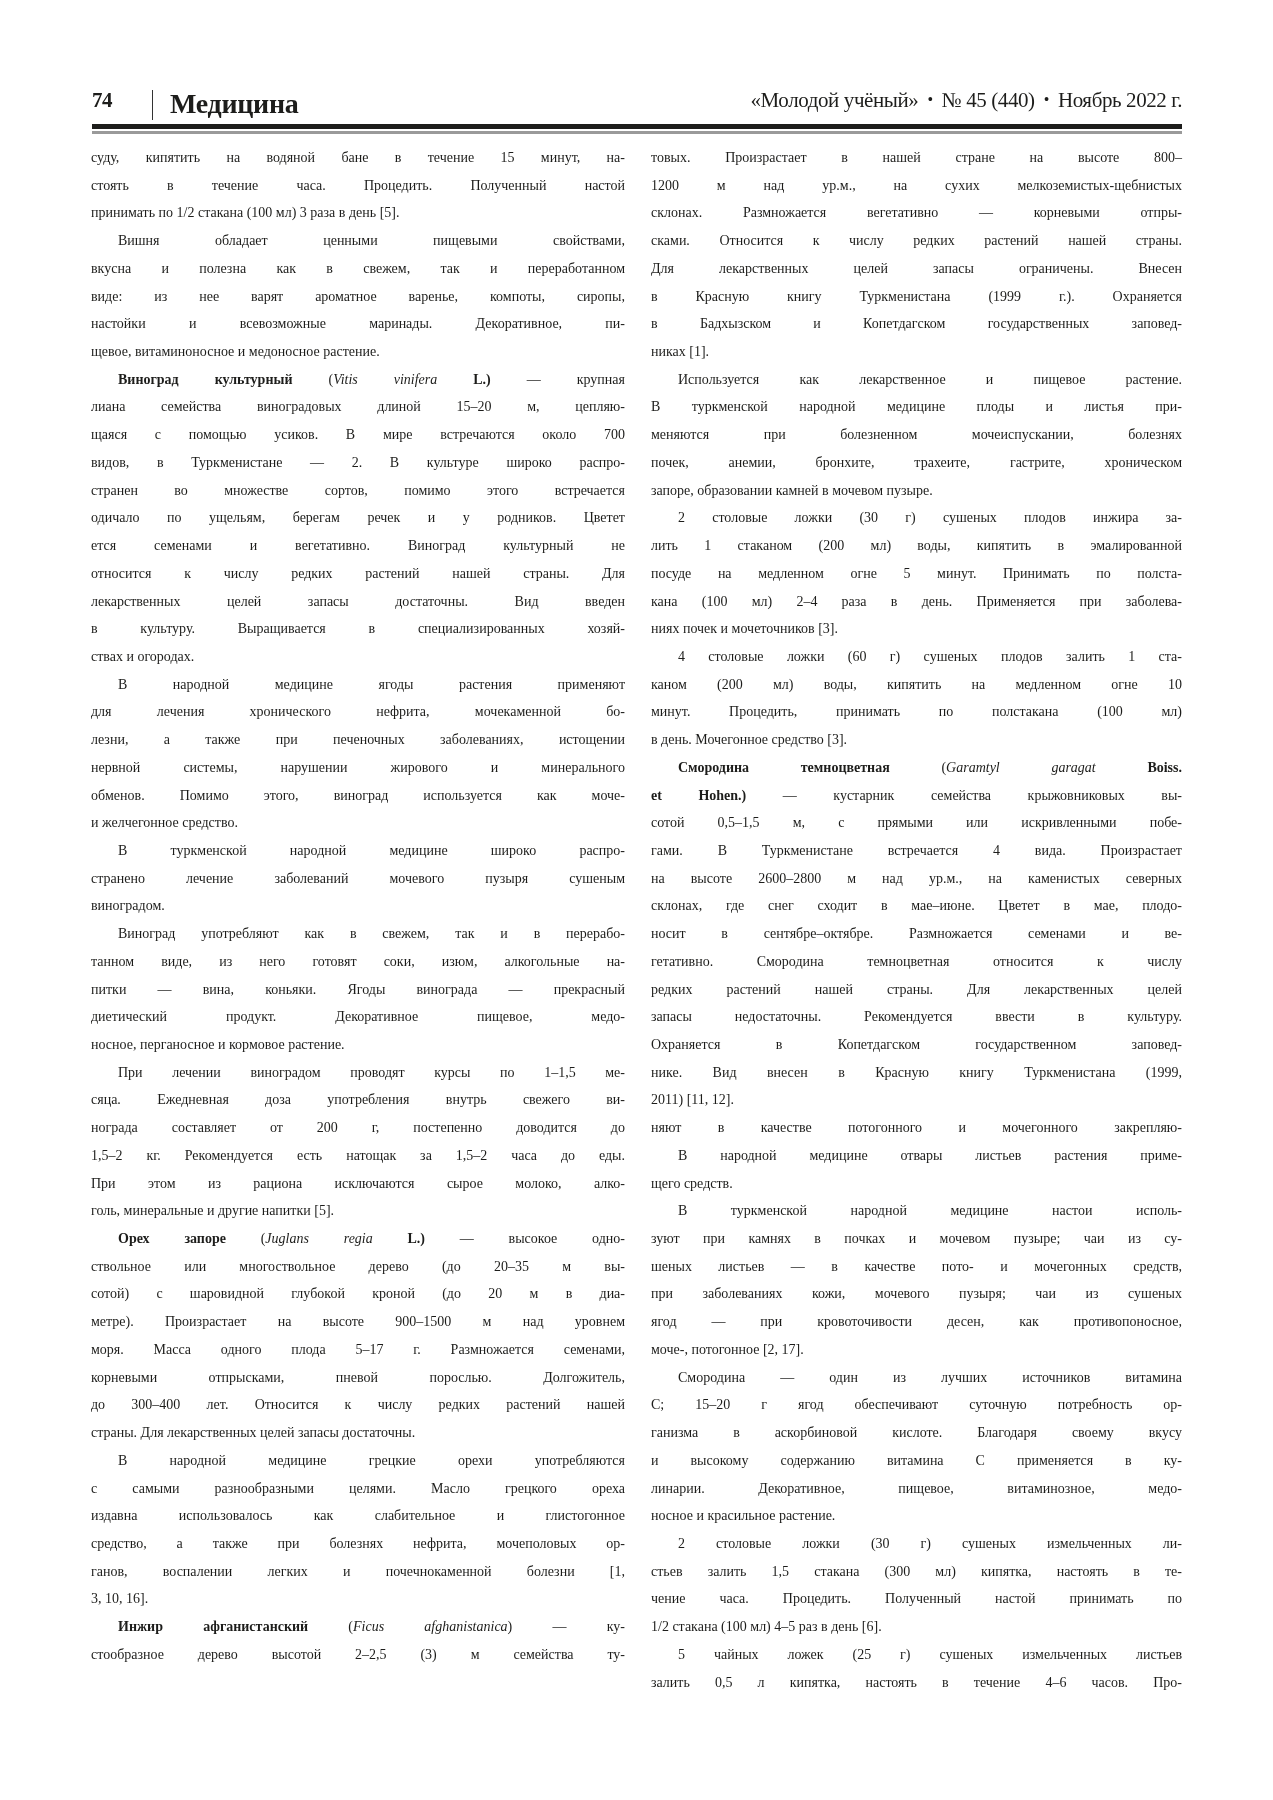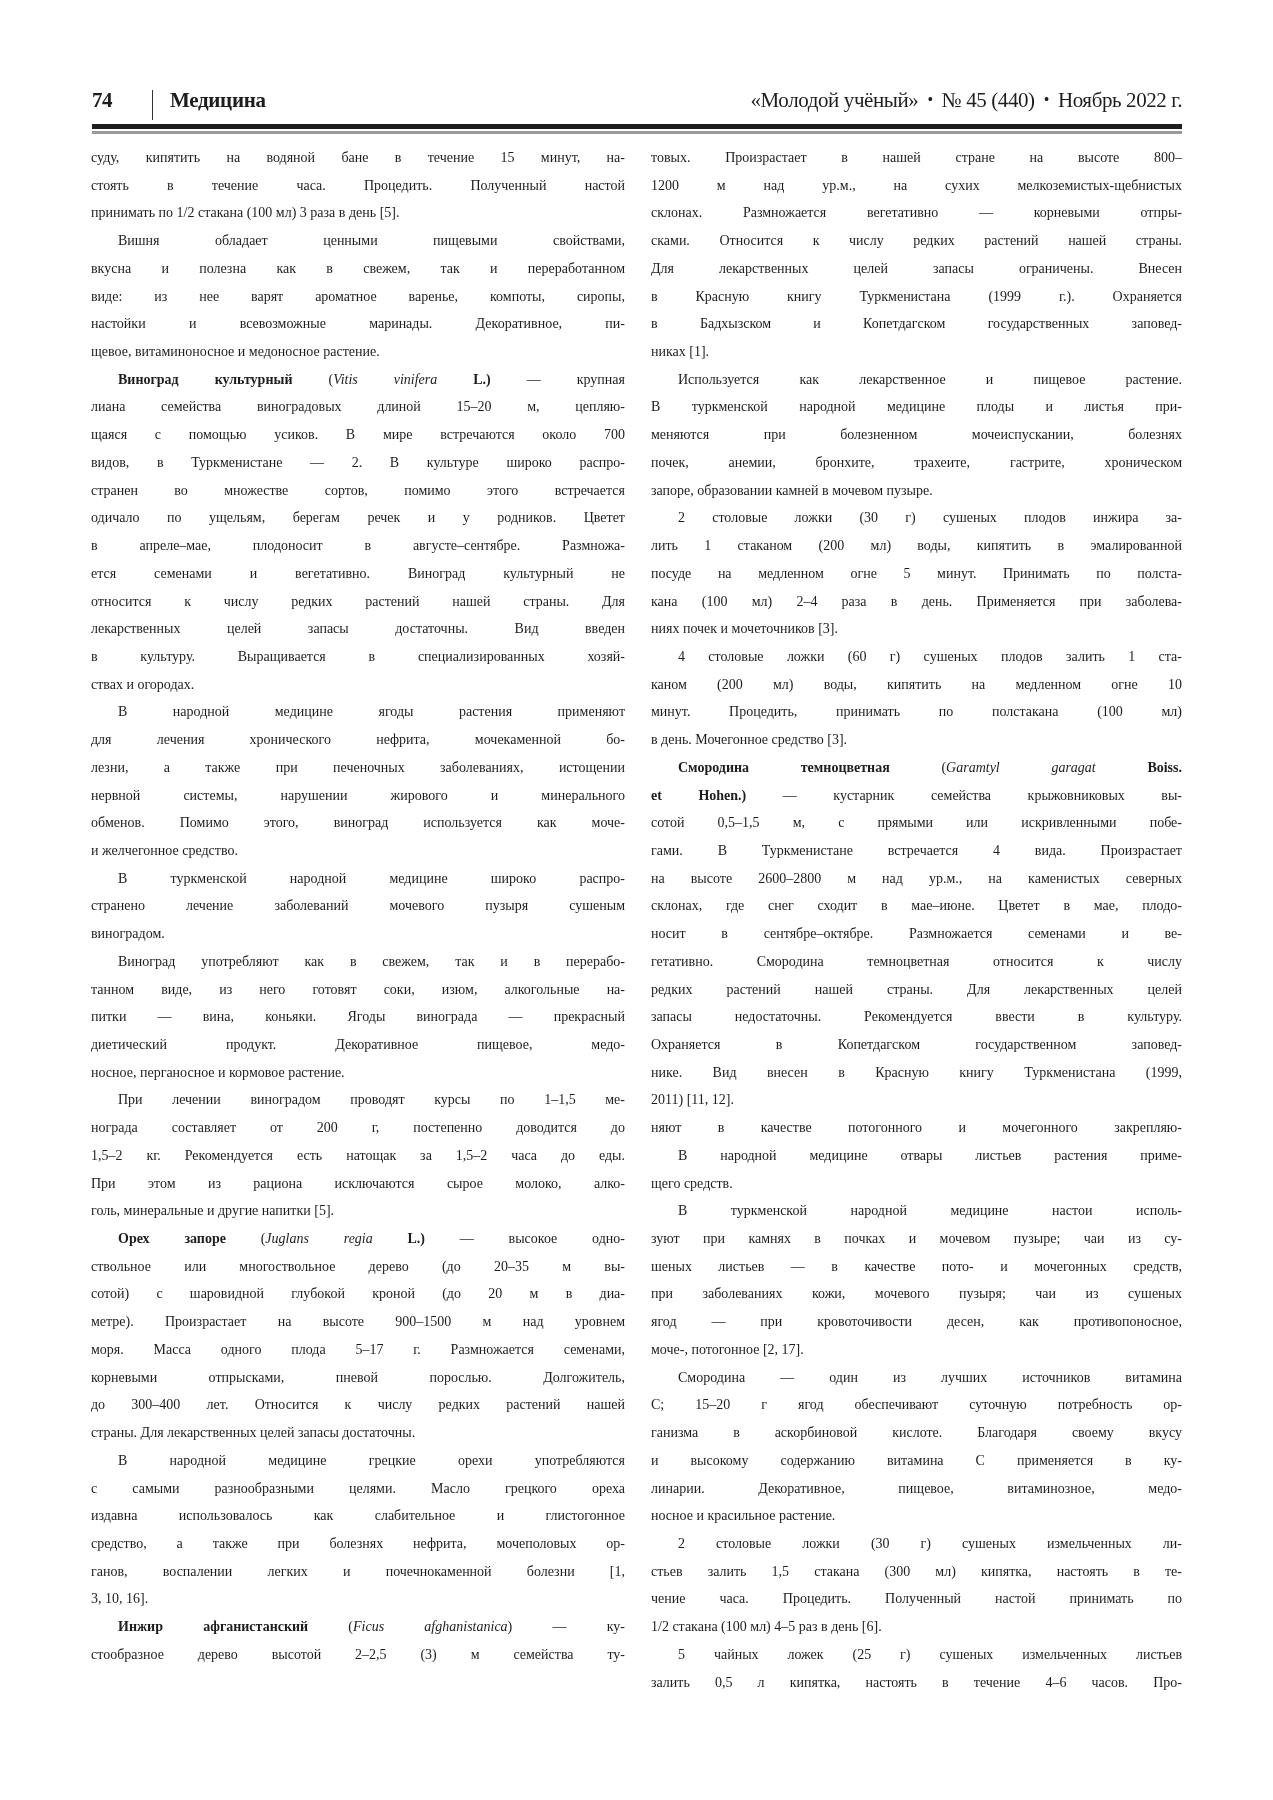--- a/index.html
+++ b/index.html
@@ -1,20 +1,20 @@
 <!DOCTYPE html>
 <html><head>
 <meta charset="utf-8">
 <style>
   html, body { margin: 0; padding: 0; background: #ffffff; }
   body { width: 1273px; height: 1800px; position: relative; overflow: hidden; color: #1d1d1b; }
   .header { position: absolute; left: 92px; top: 86px; width: 1090px; height: 36px; font-family: Liberation Serif, serif; }
   .hdr-page { position: absolute; left: 0; top: 2px; font-size: 21px; font-weight: bold; letter-spacing: -0.5px; }
   .hdr-divider { position: absolute; left: 60px; top: 4px; width: 1px; height: 30px; background: #333; }
-  .hdr-section { position: absolute; left: 78px; top: 2px; font-size: 21px; font-weight: bold; letter-spacing: -0.3px; }
+  .hdr-section { position: absolute; left: 78px; top: 2px; font-size: 28px; font-weight: bold; letter-spacing: -0.3px; }
   .hdr-right { position: absolute; right: 0; top: 2px; font-size: 21px; white-space: nowrap; letter-spacing: -0.4px; }
   .hdr-right .sep { margin: 0 9px; font-size: 16px; position: relative; top: -2px; }
   .rule-black { position: absolute; left: 92px; top: 124px; width: 1090px; height: 5px; background: #1d1d1b; }
   .rule-gray { position: absolute; left: 92px; top: 131px; width: 1090px; height: 3px; background: #9a9a9a; }
 
   .col { position: absolute; top: 144px; font-family: Liberation Serif, serif; font-size: 14px; }
   .col-left { left: 91px; width: 534px; }
   .col-right { left: 651px; width: 531px; }
   .ln { display: block; height: 27.73px; line-height: 27.73px; white-space: nowrap; text-align: justify; text-align-last: justify; overflow: visible; }
   .ln.end { text-align-last: left; }
@@ -44,41 +44,41 @@
     <span class="ln">вкусна и полезна как в свежем, так и переработанном</span>
     <span class="ln">виде: из нее варят ароматное варенье, компоты, сиропы,</span>
     <span class="ln">настойки и всевозможные маринады. Декоративное, пи-</span>
     <span class="ln end">щевое, витаминоносное и медоносное растение.</span>
     <span class="ln indent"><span class="b">Виноград культурный</span><span> (</span><span class="i">Vitis vinifera</span><span> </span><span class="b">L.)</span><span> — крупная</span></span>
     <span class="ln">лиана семейства виноградовых длиной 15–20 м, цепляю-</span>
     <span class="ln">щаяся с помощью усиков. В мире встречаются около 700</span>
     <span class="ln">видов, в Туркменистане — 2. В культуре широко распро-</span>
     <span class="ln">странен во множестве сортов, помимо этого встречается</span>
     <span class="ln">одичало по ущельям, берегам речек и у родников. Цветет</span>
-    <span class="ln">в апреле–мае, плодоносит в августе–сентябре. Размножа-</span>
     <span class="ln">ется семенами и вегетативно. Виноград культурный не</span>
     <span class="ln">относится к числу редких растений нашей страны. Для</span>
     <span class="ln">лекарственных целей запасы достаточны. Вид введен</span>
     <span class="ln">в культуру. Выращивается в специализированных хозяй-</span>
     <span class="ln end">ствах и огородах.</span>
     <span class="ln indent">В народной медицине ягоды растения применяют</span>
     <span class="ln">для лечения хронического нефрита, мочекаменной бо-</span>
     <span class="ln">лезни, а также при печеночных заболеваниях, истощении</span>
     <span class="ln">нервной системы, нарушении жирового и минерального</span>
     <span class="ln">обменов. Помимо этого, виноград используется как моче-</span>
     <span class="ln end">и желчегонное средство.</span>
     <span class="ln indent">В туркменской народной медицине широко распро-</span>
     <span class="ln">странено лечение заболеваний мочевого пузыря сушеным</span>
     <span class="ln end">виноградом.</span>
     <span class="ln indent">Виноград употребляют как в свежем, так и в перерабо-</span>
     <span class="ln">танном виде, из него готовят соки, изюм, алкогольные на-</span>
     <span class="ln">питки — вина, коньяки. Ягоды винограда — прекрасный</span>
     <span class="ln">диетический продукт. Декоративное пищевое, медо-</span>
     <span class="ln end">носное, перганосное и кормовое растение.</span>
     <span class="ln indent">При лечении виноградом проводят курсы по 1–1,5 ме-</span>
+    <span class="ln">сяца. Ежедневная доза употребления внутрь свежего ви-</span>
     <span class="ln">нограда составляет от 200 г, постепенно доводится до</span>
     <span class="ln">1,5–2 кг. Рекомендуется есть натощак за 1,5–2 часа до еды.</span>
     <span class="ln">При этом из рациона исключаются сырое молоко, алко-</span>
     <span class="ln end">голь, минеральные и другие напитки  [5].</span>
     <span class="ln indent"><span class="b">Орех запоре</span><span> (</span><span class="i">Juglans regia</span><span> </span><span class="b">L.)</span><span> — высокое одно-</span></span>
     <span class="ln">ствольное или многоствольное дерево (до 20–35 м вы-</span>
     <span class="ln">сотой) с шаровидной глубокой кроной (до 20 м в диа-</span>
     <span class="ln">метре). Произрастает на высоте 900–1500 м над уровнем</span>
     <span class="ln">моря. Масса одного плода 5–17 г. Размножается семенами,</span>
     <span class="ln">корневыми отпрысками, пневой порослью. Долгожитель,</span>

